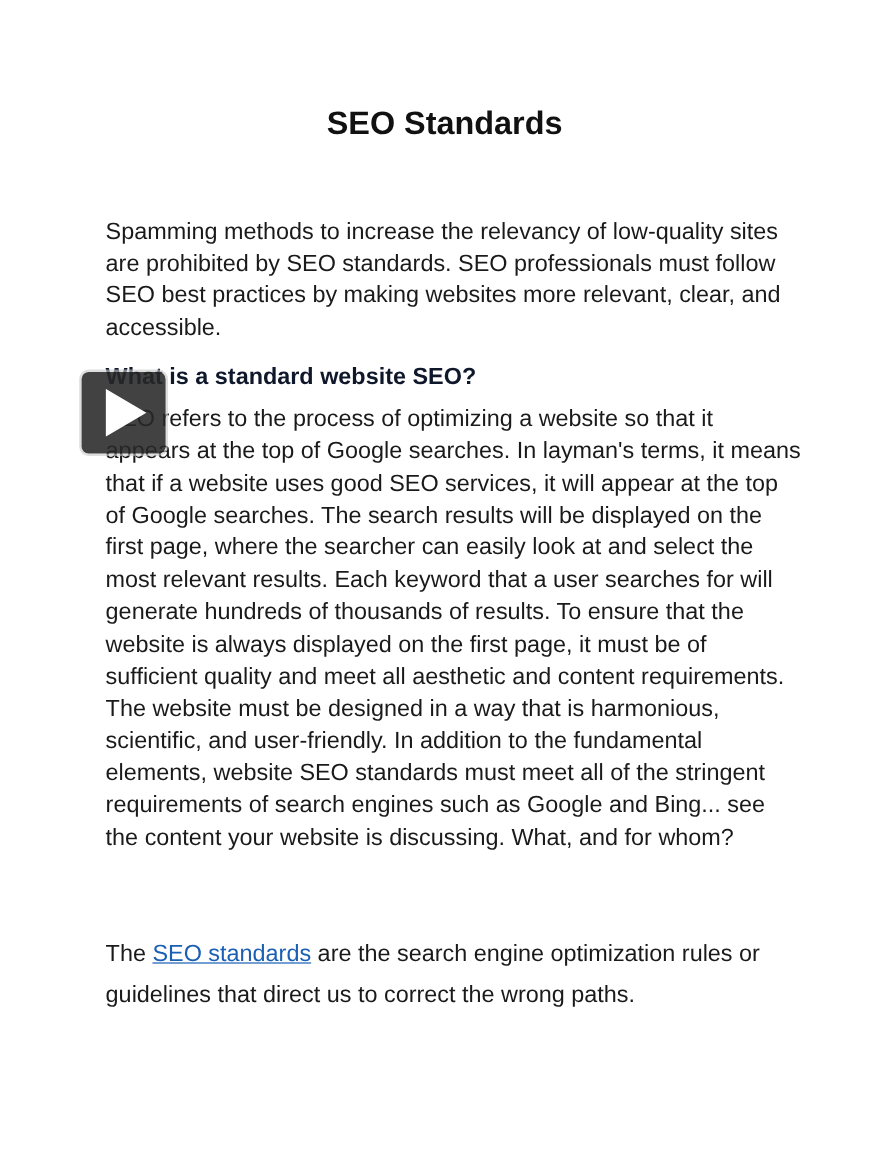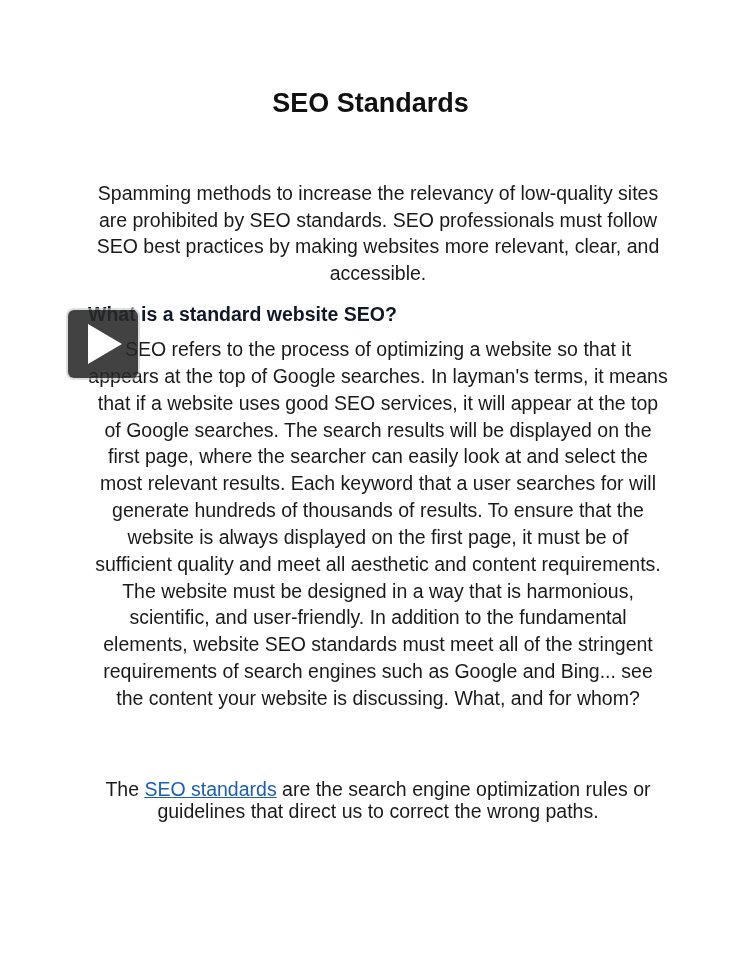--- a/index.html
+++ b/index.html
@@ -1,22 +1,22 @@
 <!DOCTYPE html>
 <html><head>
 <meta charset="utf-8">
 <style>
   html, body { margin:0; padding:0; background:#ffffff; }
   body { width:741px; height:960px; position:relative; overflow:hidden; font-family:"Liberation Sans", sans-serif; color:#111; }
   .title { position:absolute; left:0; width:741px; top:88px; text-align:center; font-size:27px; font-weight:bold; color:#111; }
-  .para { position:absolute; left:88px; width:580px; font-size:19.5px; line-height:26.7px; color:#1a1a1a;text-align:center; }
+  .para { position:absolute; left:88px; width:580px; font-size:19.5px; line-height:26.7px; color:#1a1a1a; }
   .p1 { top:180px; }
   .heading { position:absolute; left:88px; top:303px; font-size:19.5px; font-weight:bold; color:#0f172a; }
   .p2 { top:336px; line-height:26.85px; }
-  .p3 { top:778px; line-height:22px; }
+  .p3 { top:778px; line-height:34px; }
   .link { color:#1a5fb4; text-decoration:underline; }
   .play { position:absolute; left:68px; top:310px; width:70px; height:68px; background:rgba(40,40,40,0.88); border-radius:6px; box-shadow:0 0 0 2px rgba(200,200,200,0.6); }
   .play svg { position:absolute; left:20px; top:14px; }
 </style>
 </head>
 <body>
 
 <div>
   <div class="title">SEO Standards</div>
 

